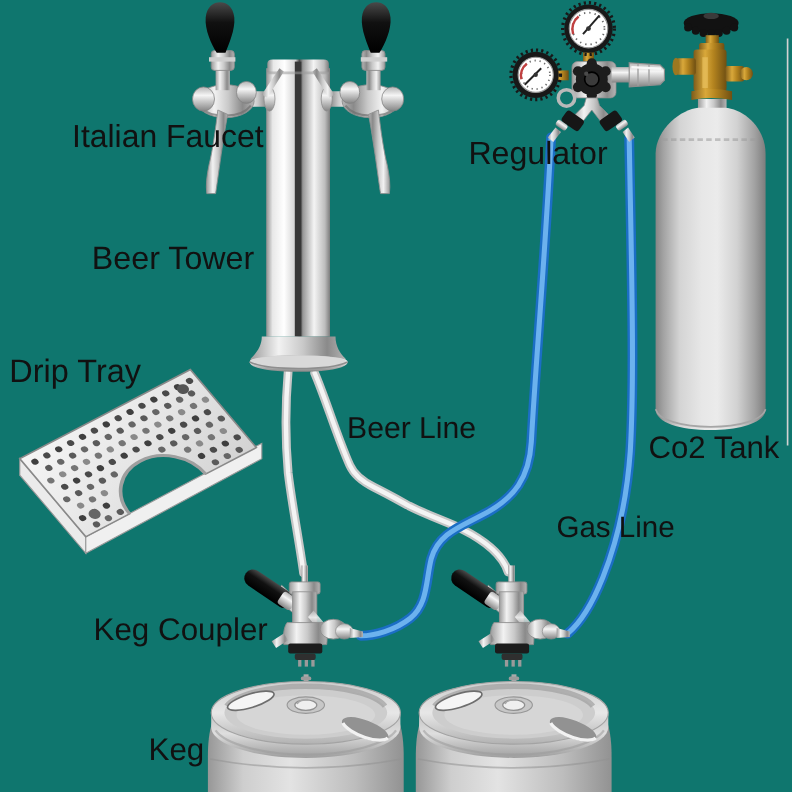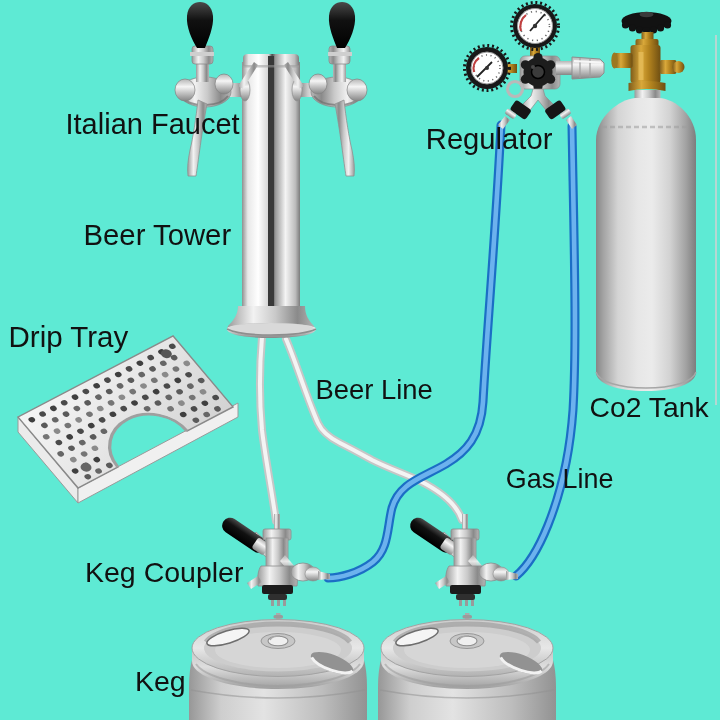--- a/index.html
+++ b/index.html
@@ -1,16 +1,16 @@
 <!DOCTYPE html>
 <html><head>
 <meta charset="utf-8">
 <style>
 html,body{margin:0;padding:0;background:#fff;}
-#canvas{position:relative;width:720px;height:720px;background:#5eead4;overflow:hidden;
+#canvas{position:relative;width:720px;height:720px;background:#0f766e;overflow:hidden;
  font-family:"Liberation Sans",sans-serif;}
 svg{position:absolute;left:0;top:0;}
 </style>
 </head>
 <body>
 <div id="canvas">
 <svg width="720" height="720" viewBox="0 0 720 720">
 <defs>
   <linearGradient id="chromeCol" x1="0" y1="0" x2="1" y2="0">
     <stop offset="0" stop-color="#8f8f8f"></stop>

